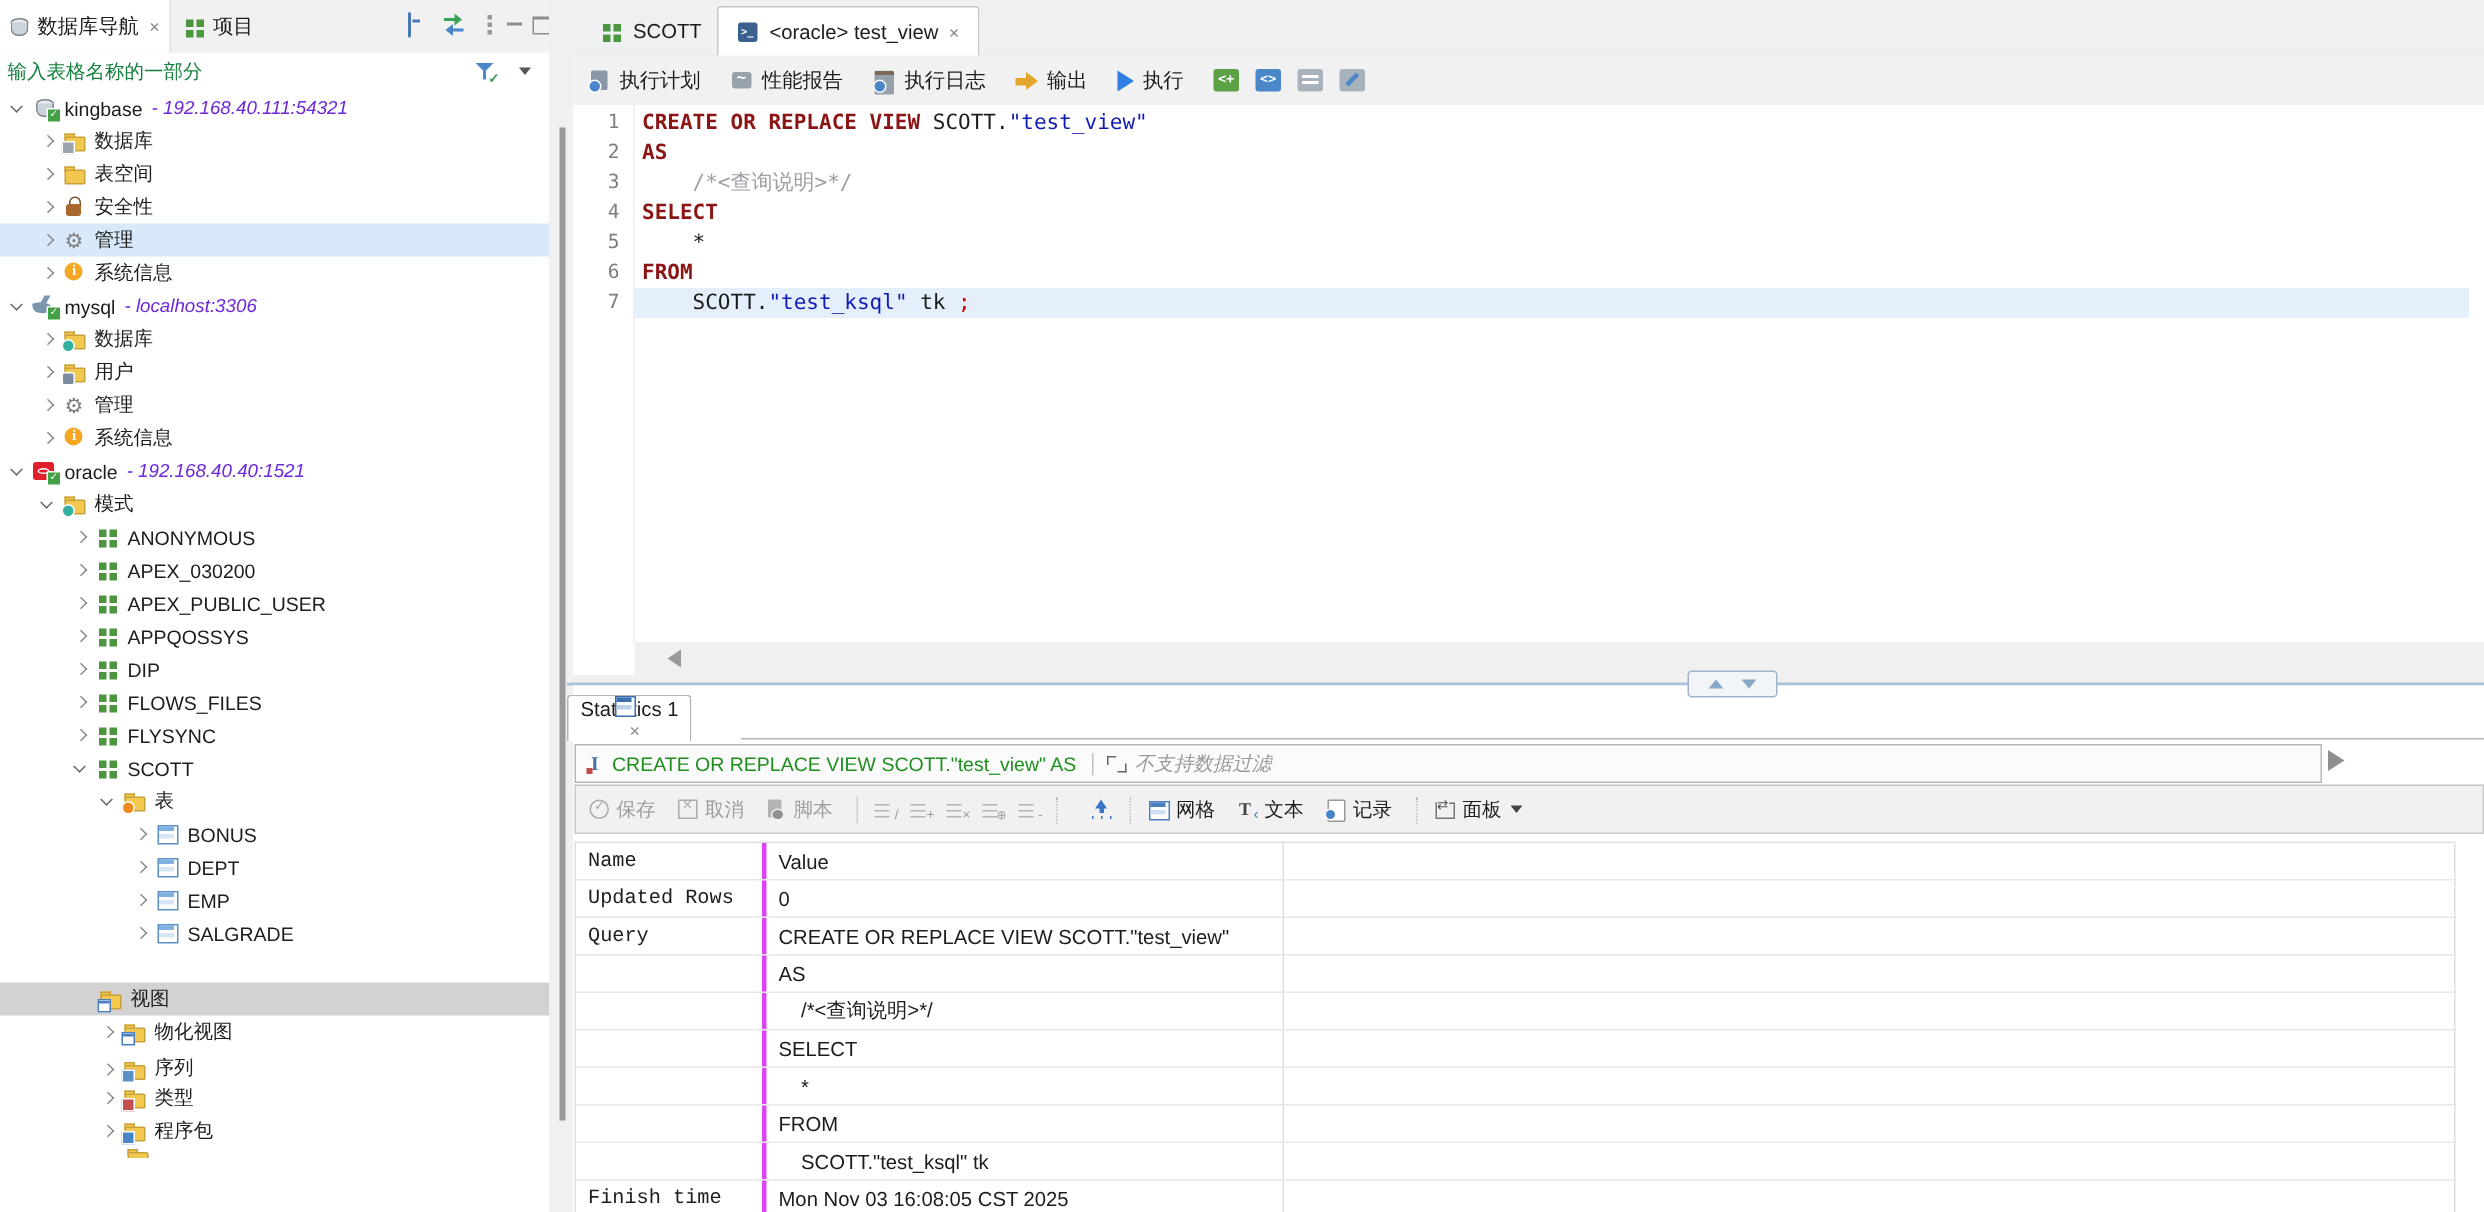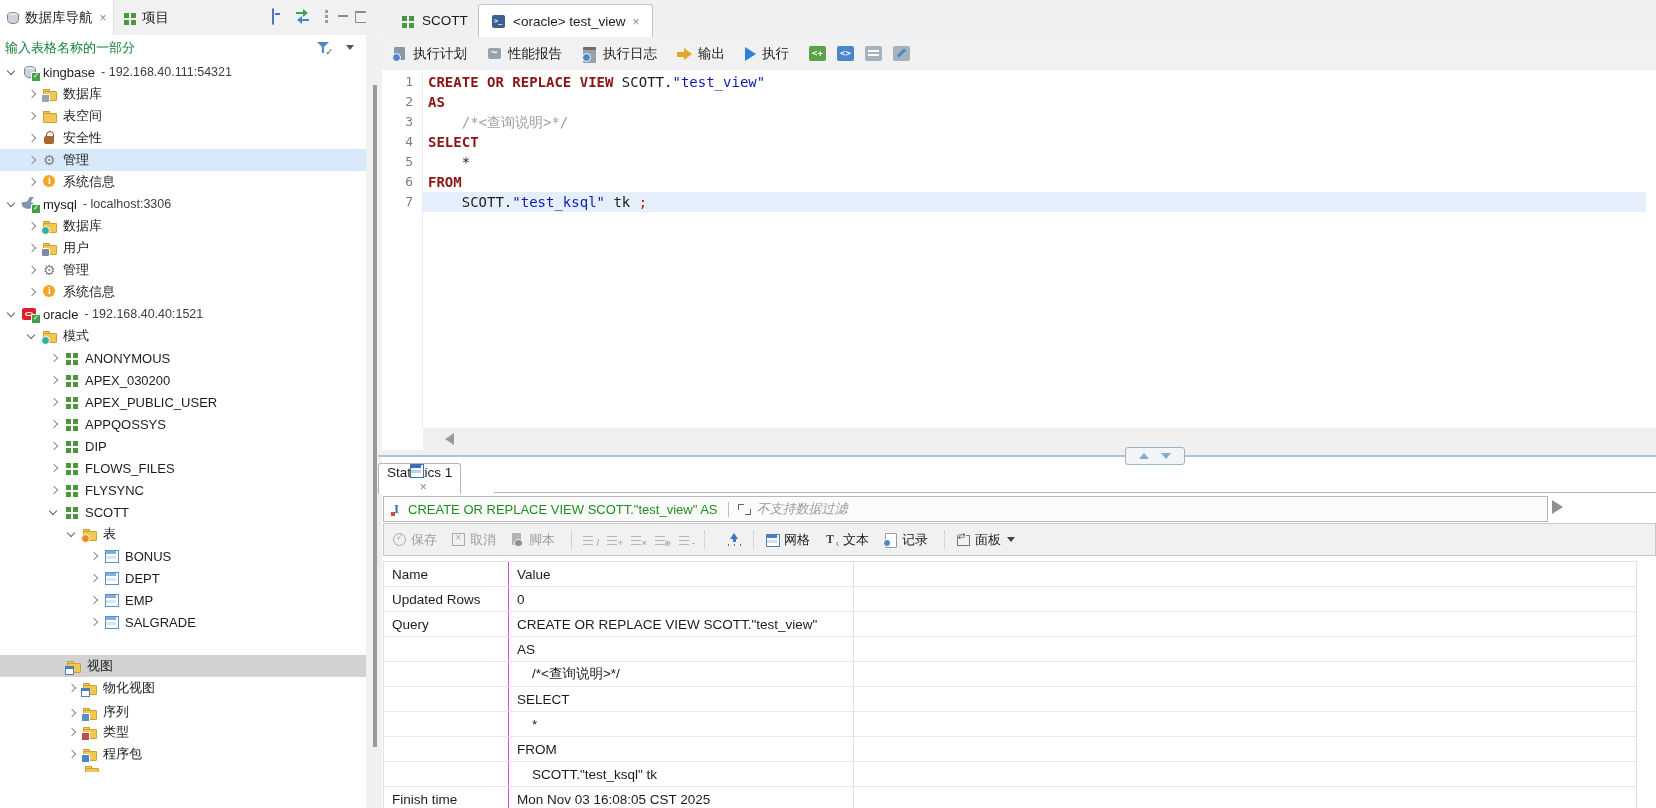--- a/index.html
+++ b/index.html
@@ -30,21 +30,21 @@
   .i-funnel{position:absolute;right:34px;top:5px;width:16px;height:16px;}
   .i-funnel::before{content:'';position:absolute;left:1px;top:2px;border-left:6px solid transparent;border-right:6px solid transparent;border-top:6px solid #4a86c8;}
   .i-funnel::after{content:'\2713';position:absolute;right:-1px;bottom:-1px;color:#3aa05a;font-size:9px;font-weight:bold;}
   .i-funnel .stem{position:absolute;left:6px;top:7px;width:2px;height:6px;background:#4a86c8;}
   .flt-caret{position:absolute;right:12px;top:10px;border-left:4px solid transparent;border-right:4px solid transparent;border-top:5px solid #555;}
   .tree{position:absolute;left:0;top:60px;width:366px;height:748px;background:#fff;overflow:hidden;}
   .trow{position:absolute;left:0;width:366px;height:22px;display:flex;align-items:center;}
   .trow.sa{background:#d8eafa;}
   .trow.si{background:#d2d2d2;}
   .d0{padding-left:4px;} .d1{padding-left:24px;} .d2{padding-left:46px;} .d3{padding-left:64px;} .d4{padding-left:86px;}
-  .tdet{color:#404040;margin-left:6px;font-size:12.5px;}
+  .tdet{color:#6d28d9;font-style:italic;margin-left:6px;font-size:12.5px;}
   .chev{width:16px;height:16px;flex:0 0 16px;position:relative;}
   .c-r::before{content:'';position:absolute;left:5px;top:5px;width:5px;height:5px;border-right:1.4px solid #8a8a8a;border-bottom:1.4px solid #8a8a8a;transform:rotate(-45deg);}
   .c-d::before{content:'';position:absolute;left:4px;top:4px;width:5px;height:5px;border-right:1.4px solid #666;border-bottom:1.4px solid #666;transform:rotate(45deg);}
   .ico{width:16px;height:16px;flex:0 0 16px;position:relative;margin:0 5px 0 2px;}
   .i-folder::before{content:'';position:absolute;left:1px;top:3px;width:5px;height:3px;background:#f3c84f;border:1px solid #c9a23b;border-bottom:none;}
   .i-folder::after{content:'';position:absolute;left:1px;top:5px;width:12px;height:8px;background:#f3c84f;border:1px solid #c9a23b;border-radius:1px;}
   .bdg{position:absolute;left:-1px;bottom:-1px;width:7px;height:7px;border:1px solid #fff;z-index:2;}
   .bdg-gray{background:#9aa4ae;} .bdg-teal{background:#35b0a0;border-radius:50%;}
   .bdg-user{background:#7d8ca0;border-radius:2px;} .bdg-orange{background:#ef8b1d;border-radius:50%;}
   .bdg-view{background:#fff;border:1px solid #4a7fc0;box-shadow:inset 0 2px 0 #4a7fc0;}
@@ -148,21 +148,21 @@
   .ic-rec::before{content:'';position:absolute;left:2px;top:1px;width:10px;height:13px;border:1px solid #9a9a9a;background:#fff;border-radius:1px;}
   .ic-rec::after{content:'';position:absolute;left:0px;bottom:0px;width:6px;height:6px;background:#4a86c8;border:1px solid #fff;border-radius:50%;}
   .ic-panel::before{content:'';position:absolute;left:1px;top:3px;width:11px;height:9px;border:1px solid #777;}
   .ic-panel::after{content:'\21c4';position:absolute;left:2px;top:-1px;font-size:9px;color:#555;background:#f1f1f1;}
   .vsep{width:1px;height:18px;background:#cfcfcf;margin:0 10px 0 2px;}
   .vsep.dot{background:none;border-left:1px dotted #bdbdbd;}
   .st-caret{margin-left:6px;border-left:4px solid transparent;border-right:4px solid transparent;border-top:5px solid #444;}
   
   .sgrid{position:absolute;left:383px;top:561px;border-left:1px solid #e0e0e0;border-top:1px solid #e0e0e0;}
   .srow{display:flex;height:24px;border-bottom:1px solid #e8e8e8;border-right:1px solid #e0e0e0;width:1252px;font-size:13.5px;}
-  .sc-name{flex:0 0 116px;padding-left:8px;border-right:1px solid #d946ef;display:flex;align-items:center;}
+  .sc-name{flex:0 0 116px;padding-left:8px;border-right:3px solid #d946ef;display:flex;align-items:center;font-family:Liberation Mono, monospace;}
   .sc-val{flex:0 0 336px;padding-left:8px;border-right:1px solid #e0e0e0;display:flex;align-items:center;white-space:pre;}
   .sc-fill{flex:1;}
   .partialclip{position:absolute;left:84px;top:763px;width:16px;height:9px;overflow:hidden;}
 </style>
 </head>
 <body>
 
 <div class="app">
 
   <div class="lp-tabs">

